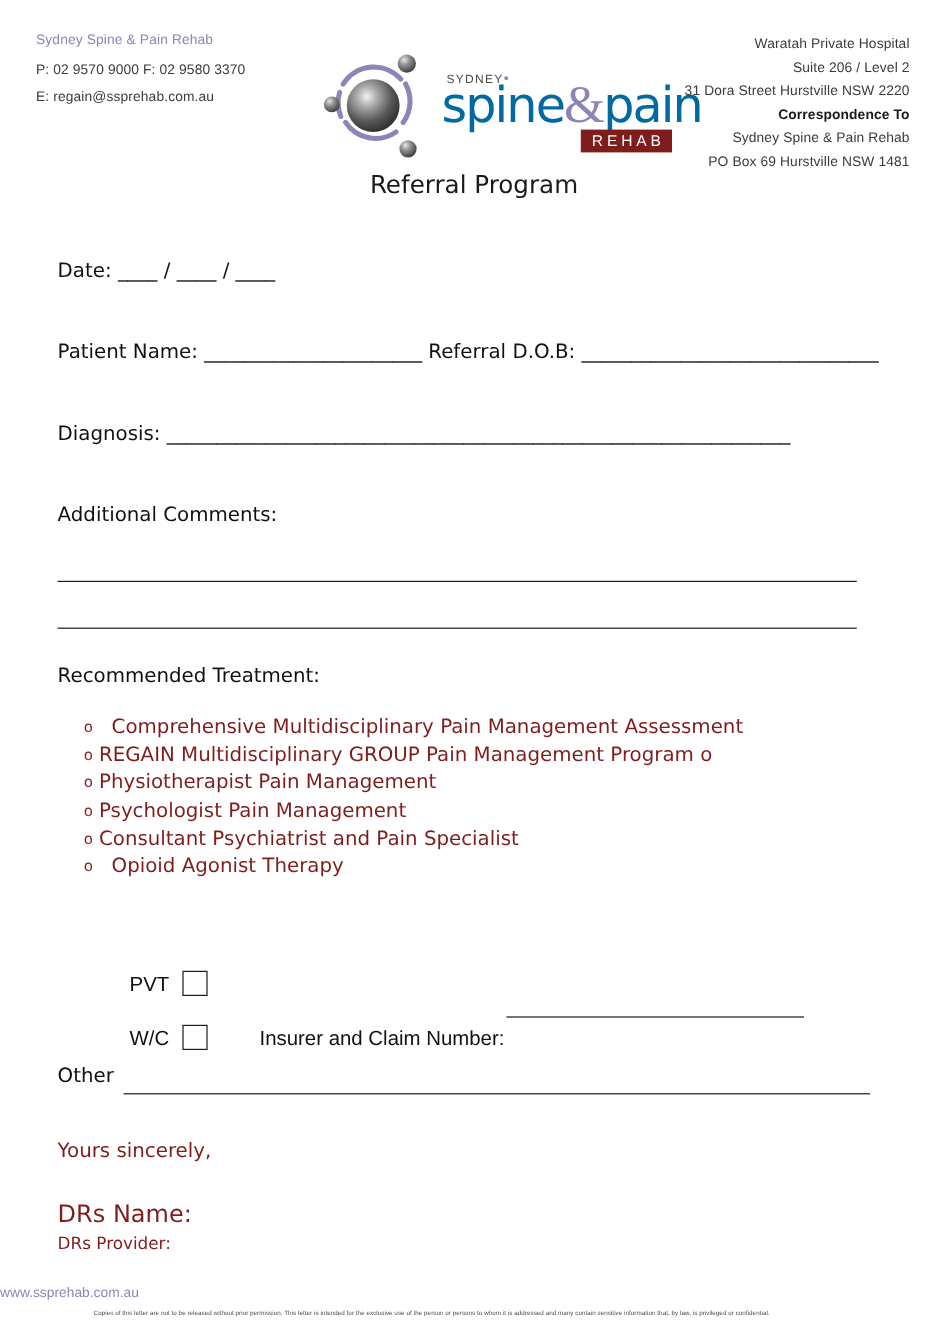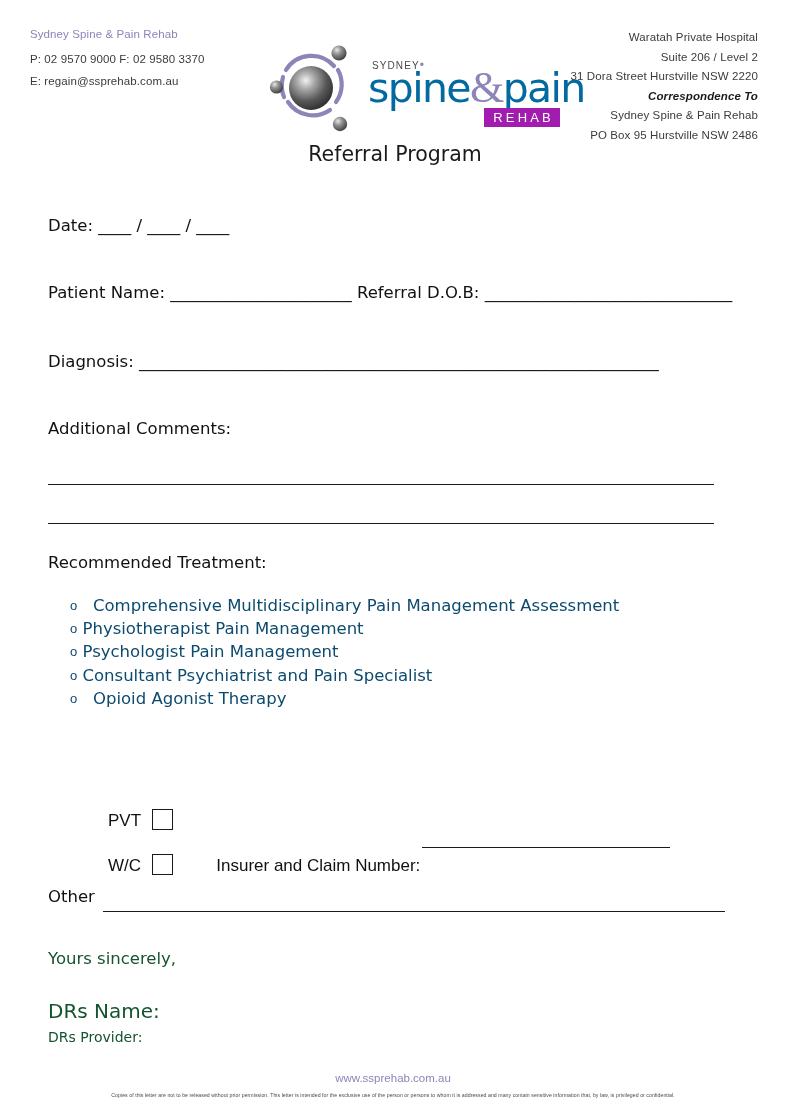--- a/index.html
+++ b/index.html
@@ -59,21 +59,20 @@
     width: 260px;
     text-align: right;
     color: #3b3b3b;
     font-size: 11.5px;
     line-height: 19.5px;
     letter-spacing: .1px;
   }
   .hdr-right .bold {
     font-weight: bold;
     color: #1a1a1a;
-    font-style: italic;
   }
 
   
   .logo-wrap {
     position: absolute;
     left: 268px;
     top: 38px;
     width: 290px;
     height: 100px;
   }
@@ -119,21 +118,21 @@
   }
   .logo-main .amp {
     color: #8d84b8;
     font-family: "Liberation Serif", serif;
     font-size: 44px;
   }
   .logo-rehab {
     position: absolute;
     right: -2px;
     top: 50px;
-    background: #a21caf;
+    background: #7f1d1d;
     color: #ffffff;
     font-size: 13px;
     letter-spacing: 3.2px;
     padding: 2px 6px 2px 9px;
     font-family: "Liberation Sans", sans-serif;
   }
 
   .doc-title {
     position: absolute;
     top: 142px;
@@ -168,21 +167,21 @@
     height: 0;
   }
 
   .list-area {
     position: absolute;
     left: 70px;
     top: 398px;
     width: 640px;
     font-size: 16.5px;
     font-family: "DejaVu Sans", sans-serif;
-    color: #0c4a6e;
+    color: #7f1d1d;
   }
   .li {
     line-height: 23.2px;
     white-space: nowrap;
   }
   .bullet {
     font-family: "Liberation Sans", sans-serif;
     font-size: 13px;
     vertical-align: 1px;
   }
@@ -203,30 +202,30 @@
     border: 1.4px solid #1a1a1a;
     background: #ffffff;
     vertical-align: -4px;
     margin-left: 6px;
   }
 
   .sign-block {
     position: absolute;
     left: 48px;
     font-family: "DejaVu Sans", sans-serif;
-    color: #14532d;
+    color: #7f1d1d;
   }
 
   
   .footer {
     position: absolute;
-    left: 10px;
+    left: 0;
     bottom: 18px;
     width: 766px;
-    text-align: center;
+    text-align: left;
   }
   .footer .site {
     color: #8d84b8;
     font-size: 11.5px;
     font-family: "Liberation Sans", sans-serif;
     margin-bottom: 7px;
   }
   .footer .disclaimer {
     color: #4a4a4a;
     font-size: 5.2px;
@@ -285,21 +284,21 @@
         <div class="logo-rehab">REHAB</div>
       </div>
     </div>
 
     <div class="hdr-right">
       <div>Waratah Private Hospital</div>
       <div>Suite 206 / Level 2</div>
       <div>31 Dora Street Hurstville NSW 2220</div>
       <div class="bold">Correspondence To</div>
       <div>Sydney Spine &amp; Pain Rehab</div>
-      <div>PO Box 95 Hurstville NSW 2486</div>
+      <div>PO Box 69 Hurstville NSW 1481</div>
     </div>
   </div>
 
   <div class="doc-title">Referral Program</div>
 
   <div class="body-area">
 
     <div class="row" style="top:20px;">
       <span>Date:</span>
       <span>____ / ____ / ____</span>
@@ -328,20 +327,24 @@
       <span>Recommended Treatment:</span>
     </div>
 
     <div class="list-area">
       <div class="li">
         <span class="bullet">o</span>&nbsp;&nbsp;
         <span>Comprehensive Multidisciplinary Pain Management Assessment</span>
       </div>
       <div class="li">
         <span class="bullet">o</span>
+        <span>REGAIN Multidisciplinary GROUP Pain Management Program   o</span>
+      </div>
+      <div class="li">
+        <span class="bullet">o</span>
         <span>Physiotherapist Pain Management</span>
       </div>
       <div class="li">
         <span class="bullet">o</span>
         <span>Psychologist Pain Management</span>
       </div>
       <div class="li">
         <span class="bullet">o</span>
         <span>Consultant Psychiatrist and Pain Specialist</span>
       </div>

